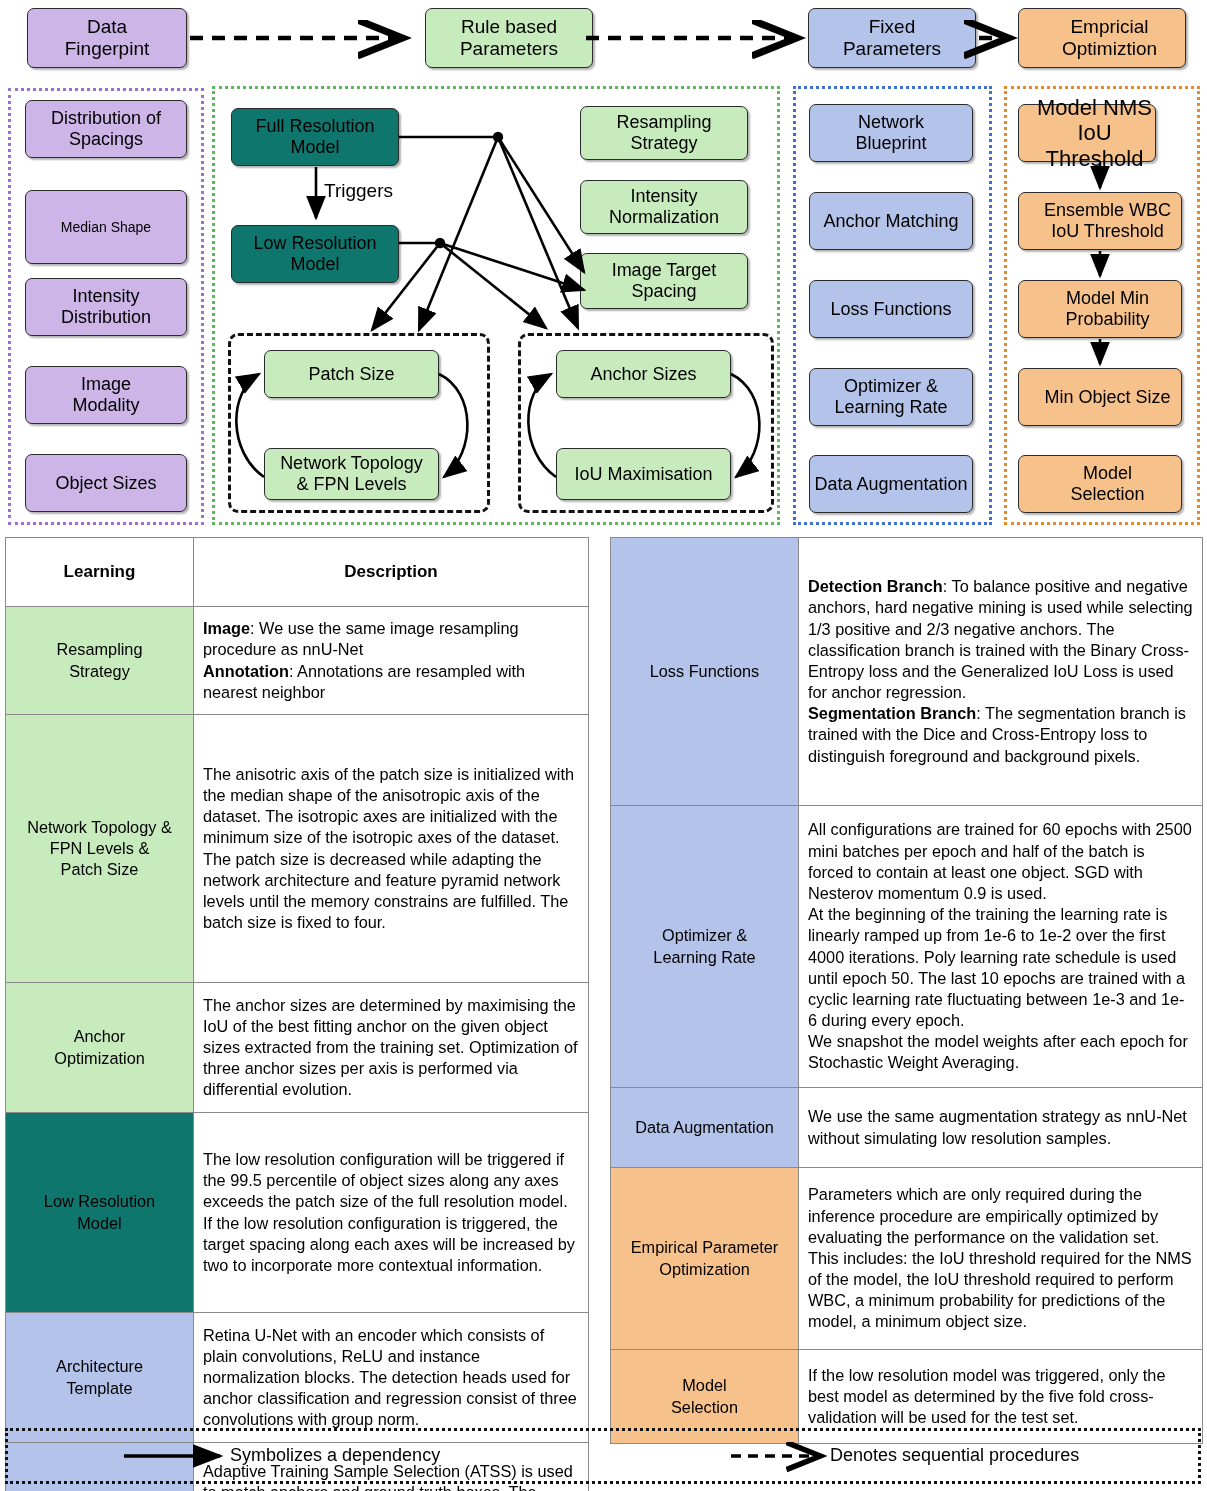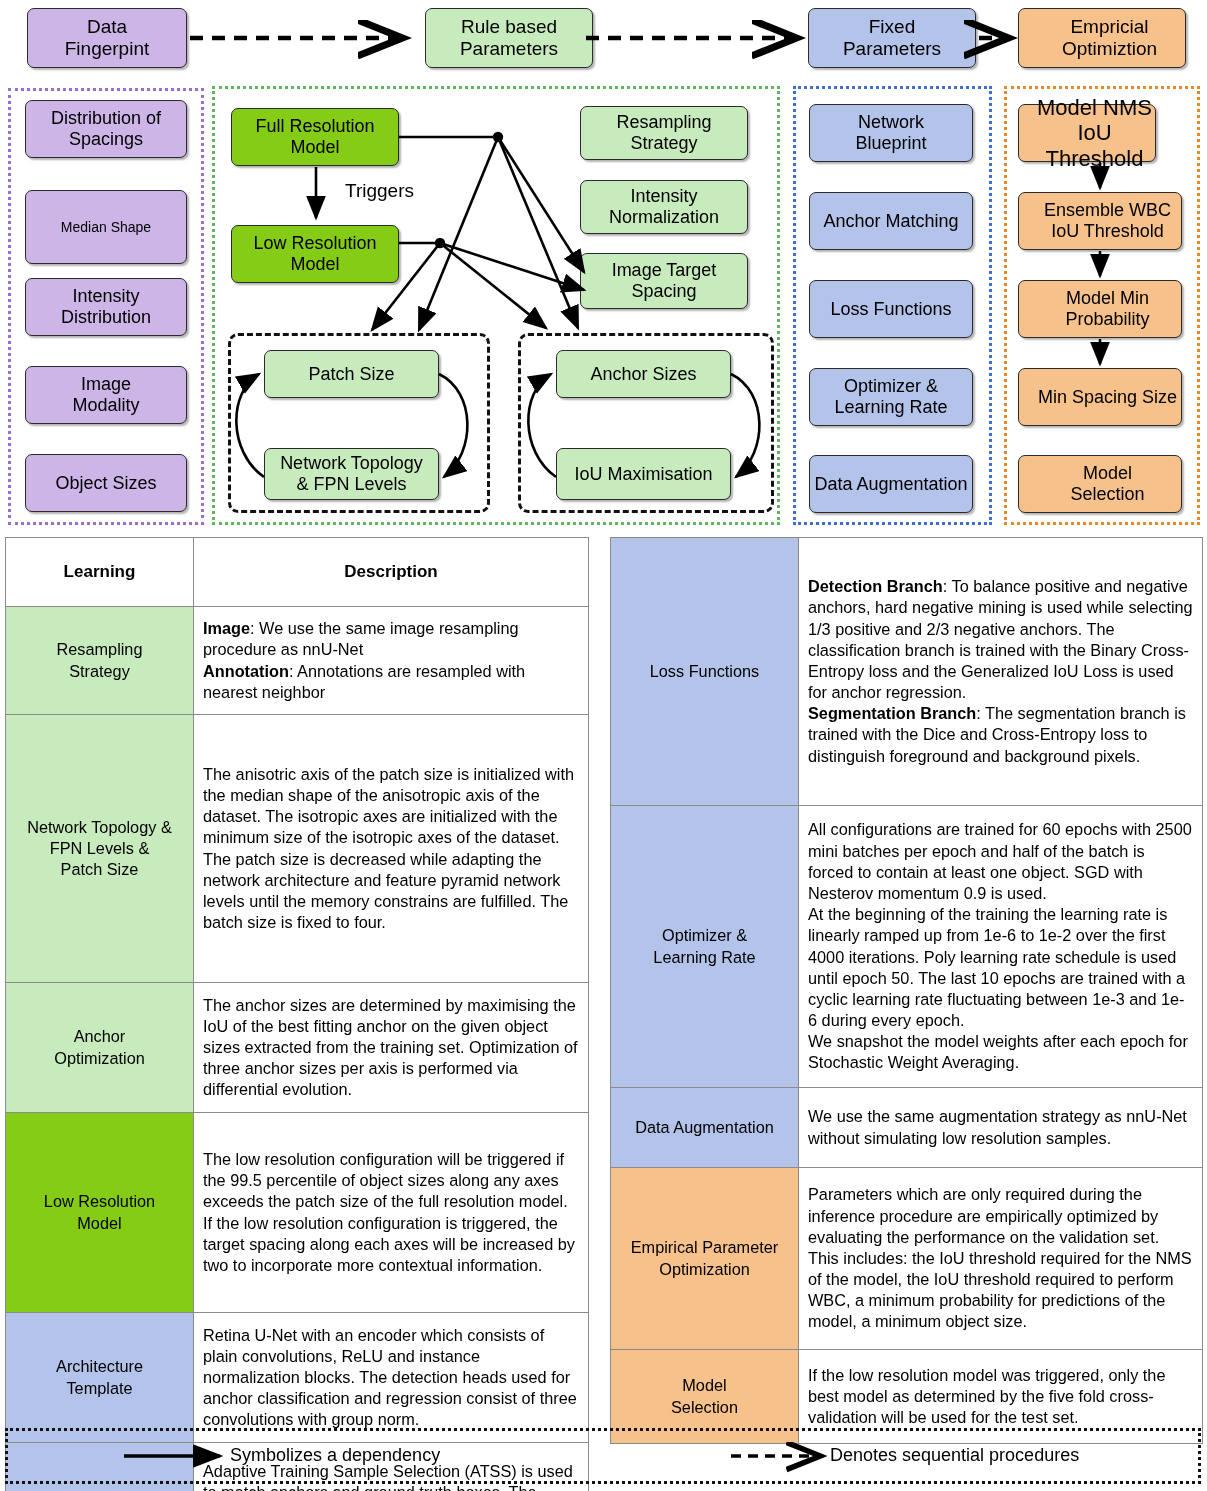--- a/index.html
+++ b/index.html
@@ -12,21 +12,21 @@
   .node{
     position:absolute;box-sizing:border-box;
     border:1.4px solid #2b2b2b;border-radius:7px;
     display:flex;align-items:center;justify-content:center;
     text-align:center;line-height:1.16;
     box-shadow:2px 2px 2px rgba(0,0,0,.30);
     white-space:pre-line;
   }
   .purple{background:#cdb5e8;}
   .green {background:#c8ebbd;}
-  .teal  {background:#84cc16;}
+  .teal  {background:#0f766e;}
   .blue  {background:#b4c3ea;}
   .orange{background:#f7c18b;padding-left:15px;}
 
   
   .group{position:absolute;box-sizing:border-box;background:transparent;}
   .g-purple{border:3px dotted #9b6fd0;}
   .g-green {border:3px dotted #5bb85b;}
   .g-blue  {border:3px dotted #3f6fd1;}
   .g-orange{border:3px dotted #e8892a;}
   .g-dash  {border:3px dashed #111;border-radius:10px;}
@@ -83,21 +83,21 @@
 <div class="node purple" style="left:25px;top:278px;width:162px;height:58px;font-size:18px;">Intensity
 Distribution</div>
 <div class="node purple" style="left:25px;top:366px;width:162px;height:58px;font-size:18px;">Image
 Modality</div>
 <div class="node purple" style="left:25px;top:454px;width:162px;height:58px;font-size:18px;">Object Sizes</div>
 
 <div class="node teal" style="left:231px;top:108px;width:168px;height:58px;font-size:18px;">Full Resolution
 Model</div>
 <div class="node teal" style="left:231px;top:225px;width:168px;height:58px;font-size:18px;">Low Resolution
 Model</div>
-<div class="edge-label" style="left:324px;top:180px;margin-left:21px;">Triggers</div>
+<div class="edge-label" style="left:324px;top:180px;">Triggers</div>
 
 <div class="node green" style="left:580px;top:106px;width:168px;height:54px;font-size:18px;">Resampling
 Strategy</div>
 <div class="node green" style="left:580px;top:180px;width:168px;height:54px;font-size:18px;">Intensity
 Normalization</div>
 <div class="node green" style="left:580px;top:253px;width:168px;height:56px;font-size:18px;">Image Target
 Spacing</div>
 
 <div class="group g-dash" style="left:228px;top:333px;width:262px;height:180px;"></div>
 <div class="group g-dash" style="left:518px;top:333px;width:256px;height:180px;"></div>
@@ -115,21 +115,21 @@
 <div class="node blue" style="left:809px;top:368px;width:164px;height:58px;font-size:18px;">Optimizer &amp;
 Learning Rate</div>
 <div class="node blue" style="left:809px;top:455px;width:164px;height:58px;font-size:18px;">Data Augmentation</div>
 
 <div class="node orange" style="left:1018px;top:104px;width:138px;height:58px;font-size:22px;">Model NMS
 IoU Threshold</div>
 <div class="node orange" style="left:1018px;top:192px;width:164px;height:58px;font-size:18px;">Ensemble WBC
 IoU Threshold</div>
 <div class="node orange" style="left:1018px;top:280px;width:164px;height:58px;font-size:18px;">Model Min
 Probability</div>
-<div class="node orange" style="left:1018px;top:368px;width:164px;height:58px;font-size:18px;">Min Spacing Size</div>
+<div class="node orange" style="left:1018px;top:368px;width:164px;height:58px;font-size:18px;">Min Object Size</div>
 <div class="node orange" style="left:1018px;top:455px;width:164px;height:58px;font-size:18px;">Model
 Selection</div>
 
 <svg id="wires" viewBox="0 0 1207 540">
   <defs>
     <marker id="ah" markerWidth="9" markerHeight="9" refX="7.2" refY="3.2" orient="auto">
       <path d="M0,0 L8,3.2 L0,6.4 z" fill="#000"></path>
     </marker>
     <marker id="ahb" markerWidth="11" markerHeight="11" refX="8.5" refY="3.8" orient="auto">
       <path d="M0,0 L9.5,3.8 L0,7.6 z" fill="#000"></path>

